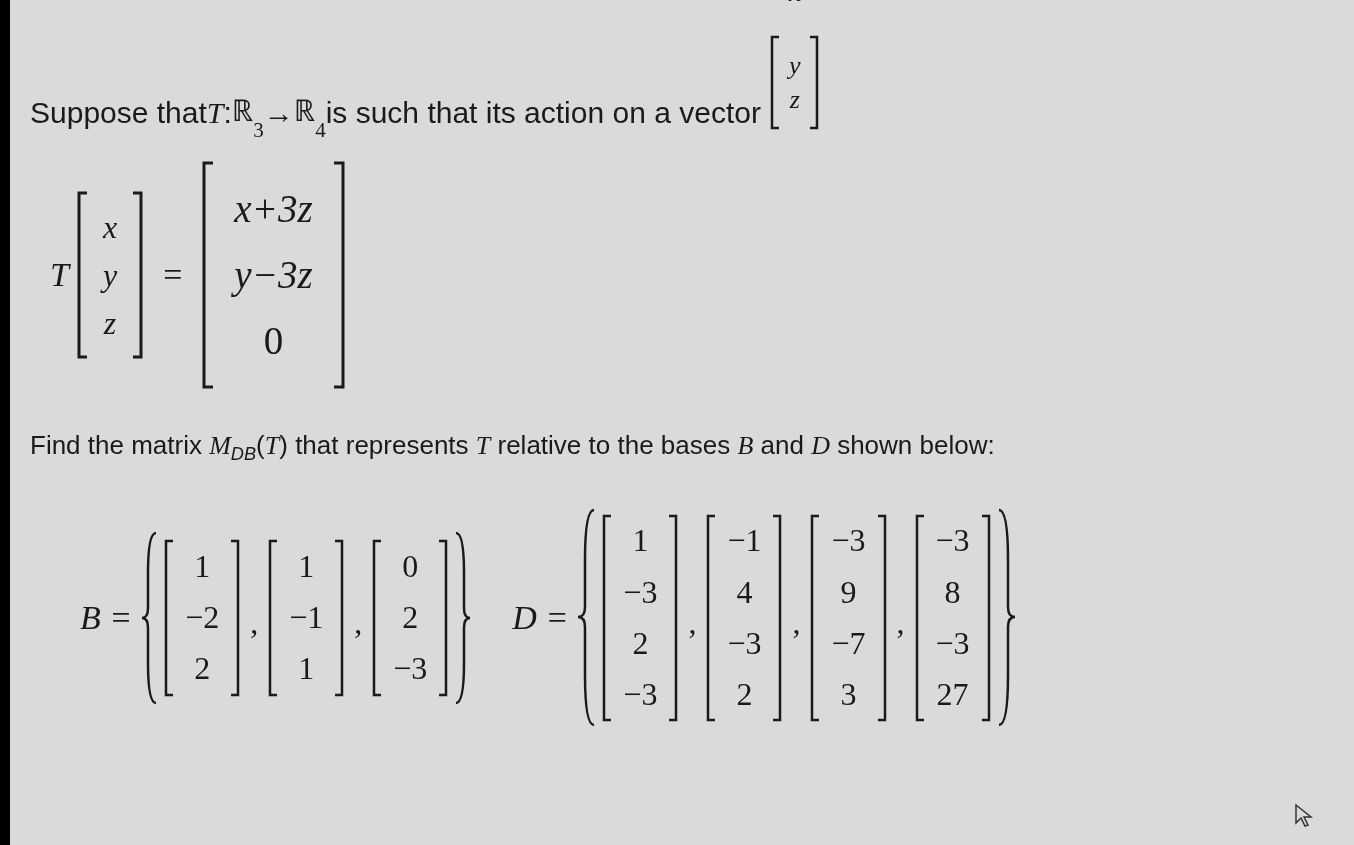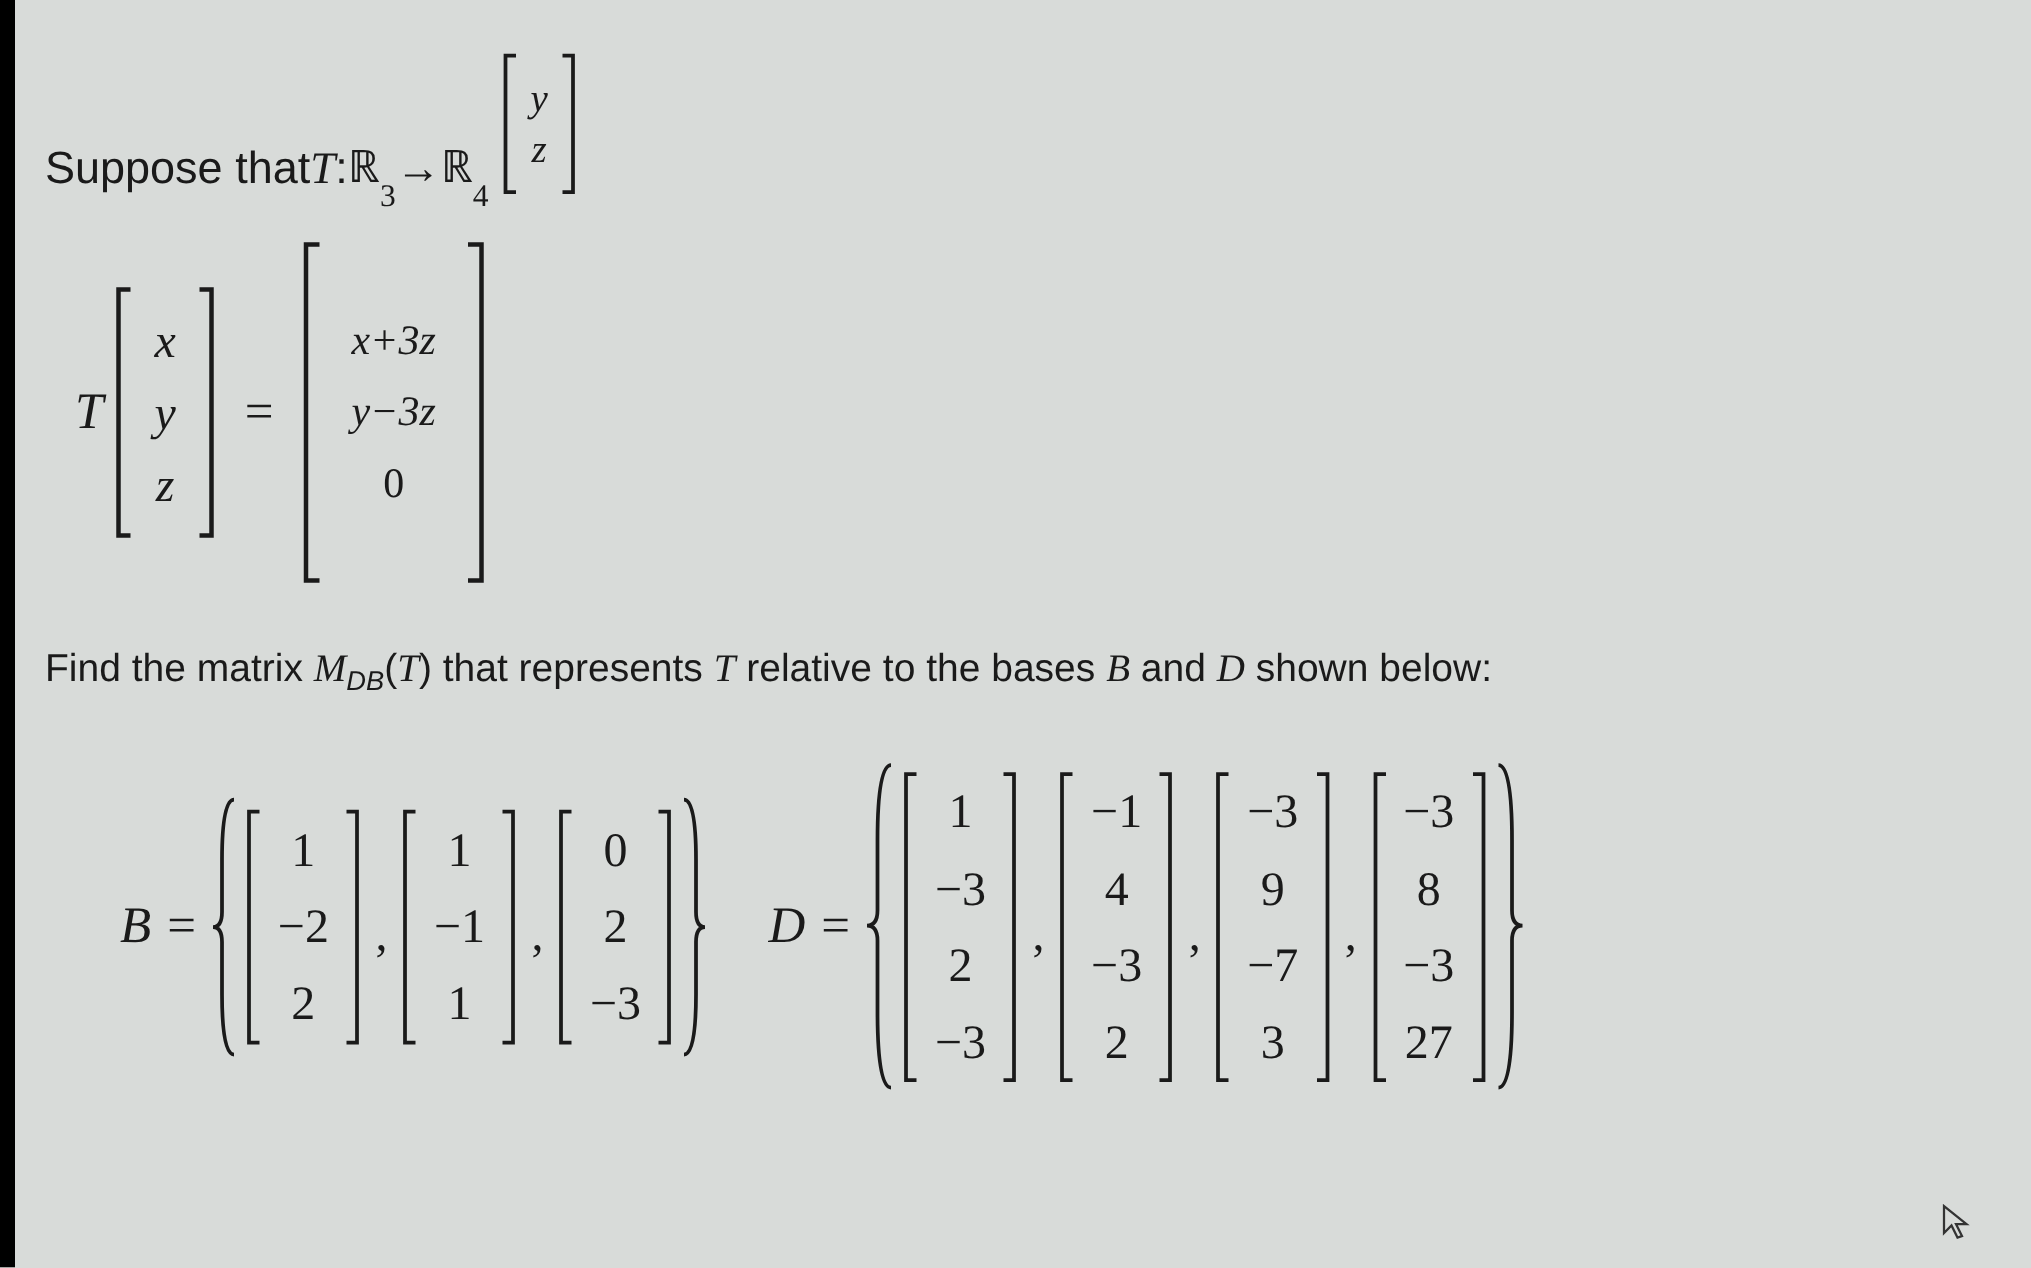--- a/index.html
+++ b/index.html
@@ -84,21 +84,21 @@
       display: inline-flex;
       align-items: center;
       margin: 0 6px;
     }
     .big-vec .vec-col {
       font-size: 32px;
       line-height: 1.5;
       padding: 6px 14px;
     }
     .big-vec.result .vec-col {
-      font-size: 28px;
+      font-size: 39px;
       line-height: 1.7;
       padding: 8px 18px;
       font-style: normal;
     }
     .big-vec.result .vec-col span {
       font-style: italic;
     }
     .big-vec svg {
       height: 170px;
     }
@@ -181,20 +181,21 @@
 
 <div class="line1">
   <span class="text">Suppose that </span>
   <span class="italic">T</span>
   <span class="text">: </span>
   <span class="bb">ℝ</span>
     <span class="sup">3</span>
   <span>→</span>
   <span class="bb">ℝ</span>
     <span class="sup">4</span>
+  <span class="text"> is such that its action on a vector </span>
   <span class="small-vec">
     <svg width="12" viewBox="0 0 12 95">
         <path d="M10 2 L3 2 L3 93 L10 93" stroke="#1a1a1a" stroke-width="2.5" fill="none"></path>
       </svg>
     <span class="vec-col">
       <span>y</span>
       <span>z</span>
     </span>
     <svg width="12" viewBox="0 0 12 95">
         <path d="M2 2 L9 2 L9 93 L2 93" stroke="#1a1a1a" stroke-width="2.5" fill="none"></path>

